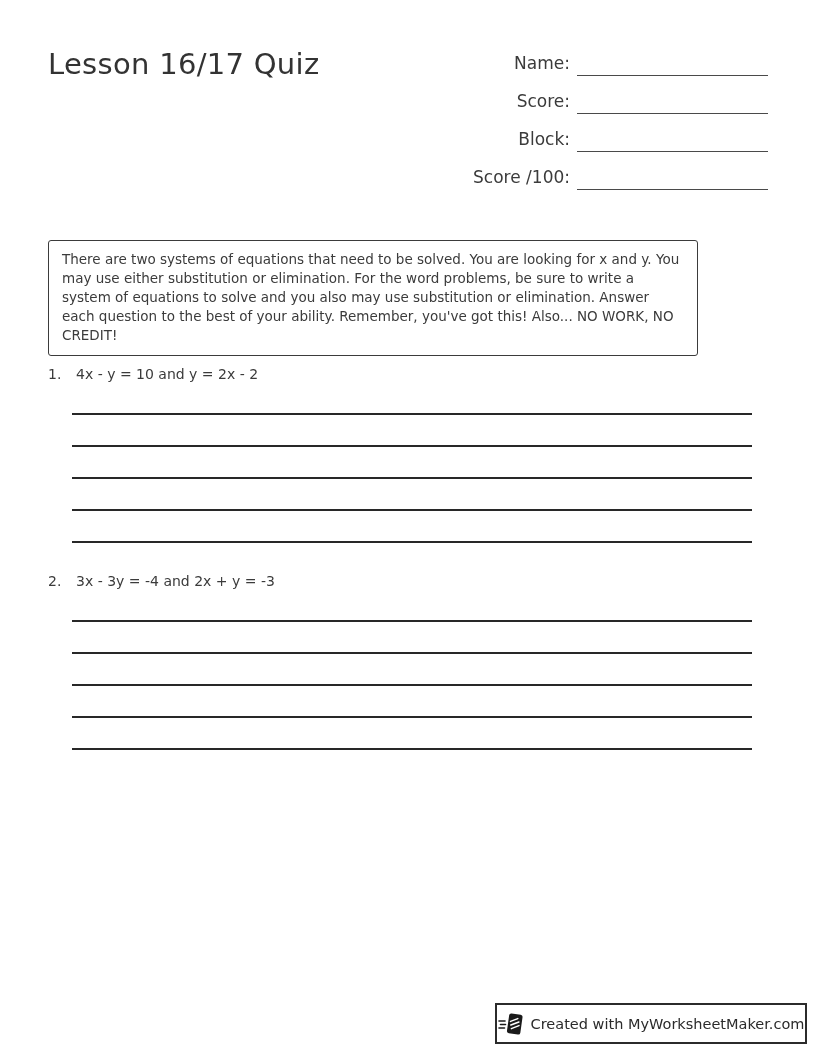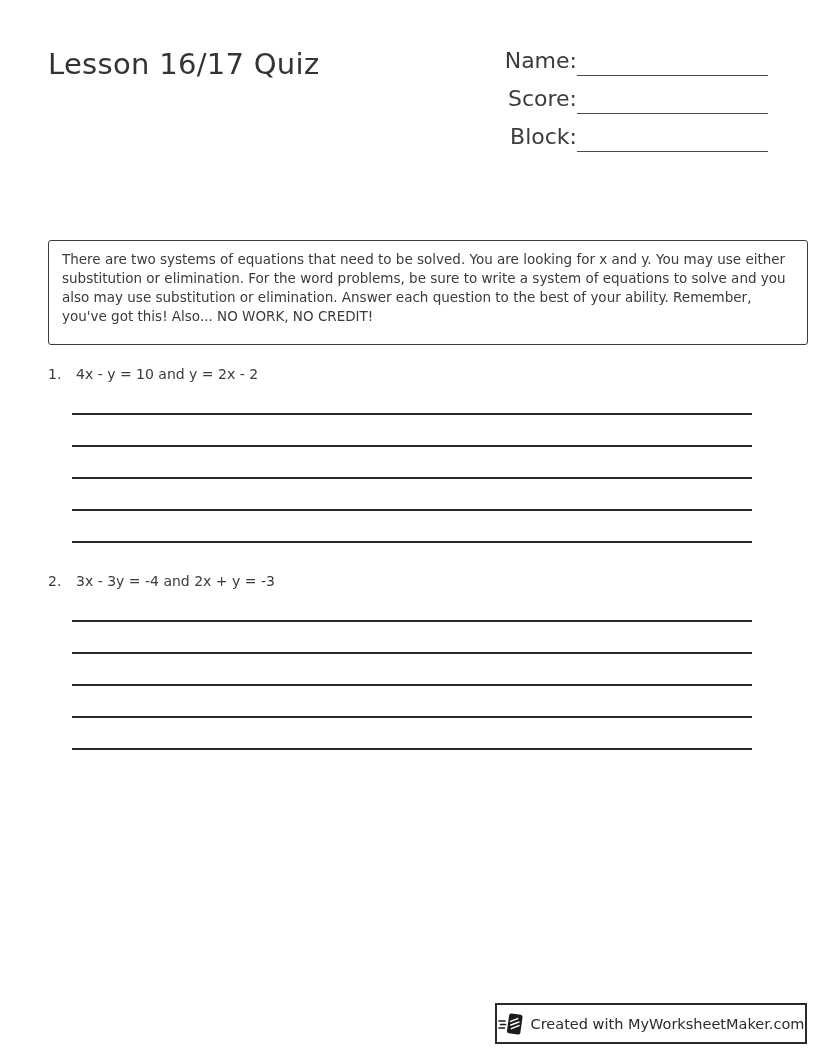--- a/index.html
+++ b/index.html
@@ -20,31 +20,31 @@
   }
   .header-fields {
     position:absolute; top:50px; right:48px;
     display:flex; flex-direction:column; gap:12px;
   }
   .field-row {
     display:flex; align-items:flex-end; justify-content:flex-end;
     height:26px;
   }
   .field-label {
-    font-size:22px; color:#3b3b3b; line-height:1;
-    padding-bottom:4px; white-space:nowrap;
+    font-size:17px; color:#3b3b3b; line-height:1;
+    padding-bottom:4px; margin-right:7px; white-space:nowrap;
   }
   .field-line {
     width:191px; height:100%;
     border-bottom:1.5px solid #4a4a4a;
   }
   .instructions {
-    position:absolute; left:48px; top:240px; width:760px;
+    position:absolute; left:48px; top:240px; width:650px;
     border:1.5px solid #3b3b3b; border-radius:3px;
-    padding:9px 13px 18px 13px;
+    padding:9px 13px 10px 13px;
     font-size:13.5px; line-height:19px; color:#3b3b3b;
   }
   .question { position:absolute; left:48px; width:720px; }
   .question-1 { top:366px; }
   .question-2 { top:573px; }
   .question-text {
     display:flex; font-size:14px; line-height:17px; color:#3b3b3b;
   }
   .q-number { width:28px; flex:none; }
   .answer-lines { margin-top:30px; margin-left:24px; }
@@ -71,20 +71,24 @@
     <div class="field-row">
       <span class="field-label">Name:</span>
       <span class="field-line"></span>
     </div>
     <div class="field-row">
       <span class="field-label">Score:</span>
       <span class="field-line"></span>
     </div>
     <div class="field-row">
       <span class="field-label">Block:</span>
+      <span class="field-line"></span>
+    </div>
+    <div class="field-row">
+      <span class="field-label">Score /100:</span>
       <span class="field-line"></span>
     </div>
   </div>
 
   <div class="instructions">There are two systems of equations that need to be solved. You are looking for x and y. You may use either substitution or elimination. For the word problems, be sure to write a system of equations to solve and you also may use substitution or elimination. Answer each question to the best of your ability. Remember, you've got this! Also... NO WORK, NO CREDIT!</div>
 
   <section class="question question-1">
     <div class="question-text">
       <span class="q-number">1.</span>
       <span>4x - y = 10 and y = 2x - 2</span>

